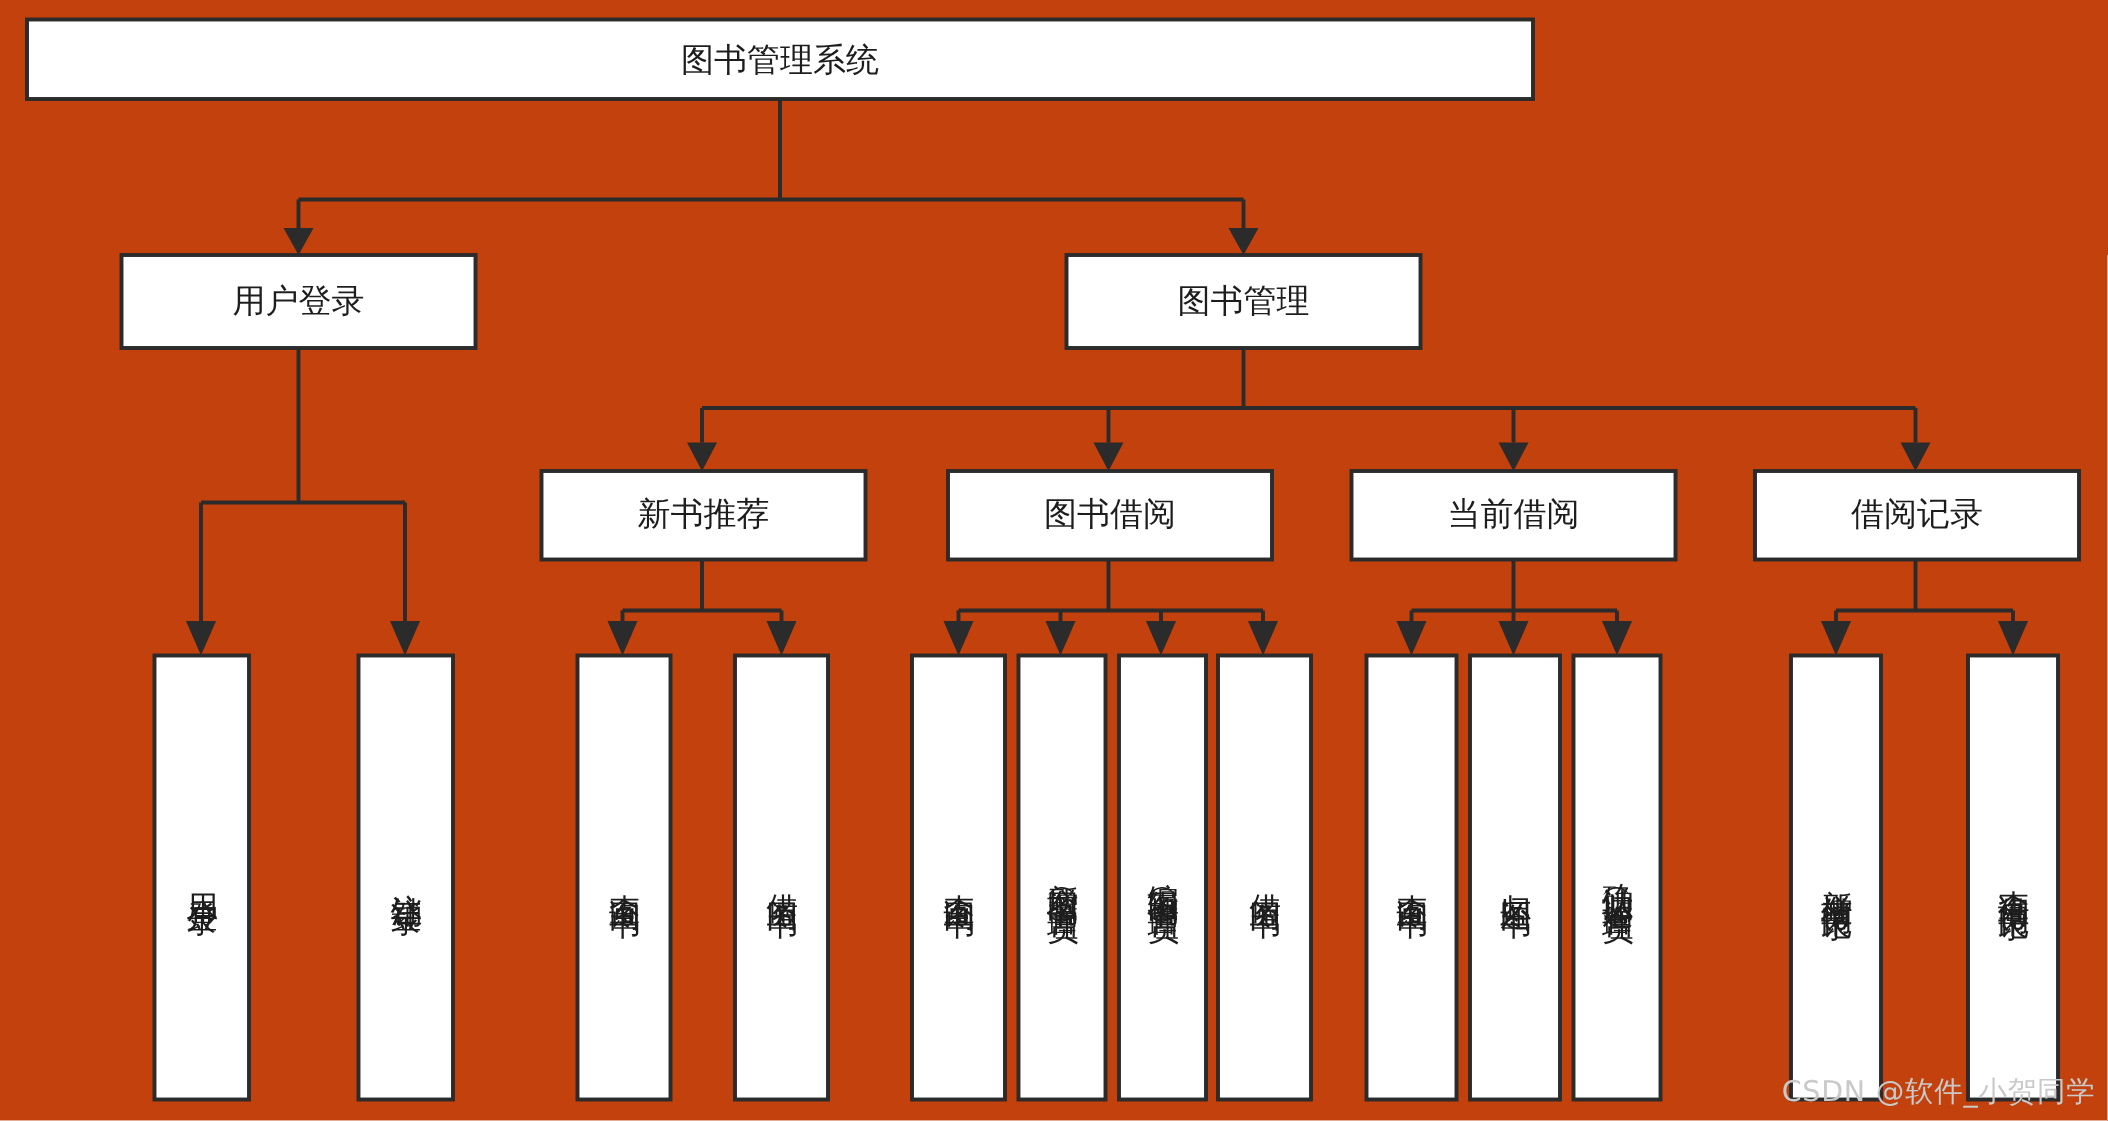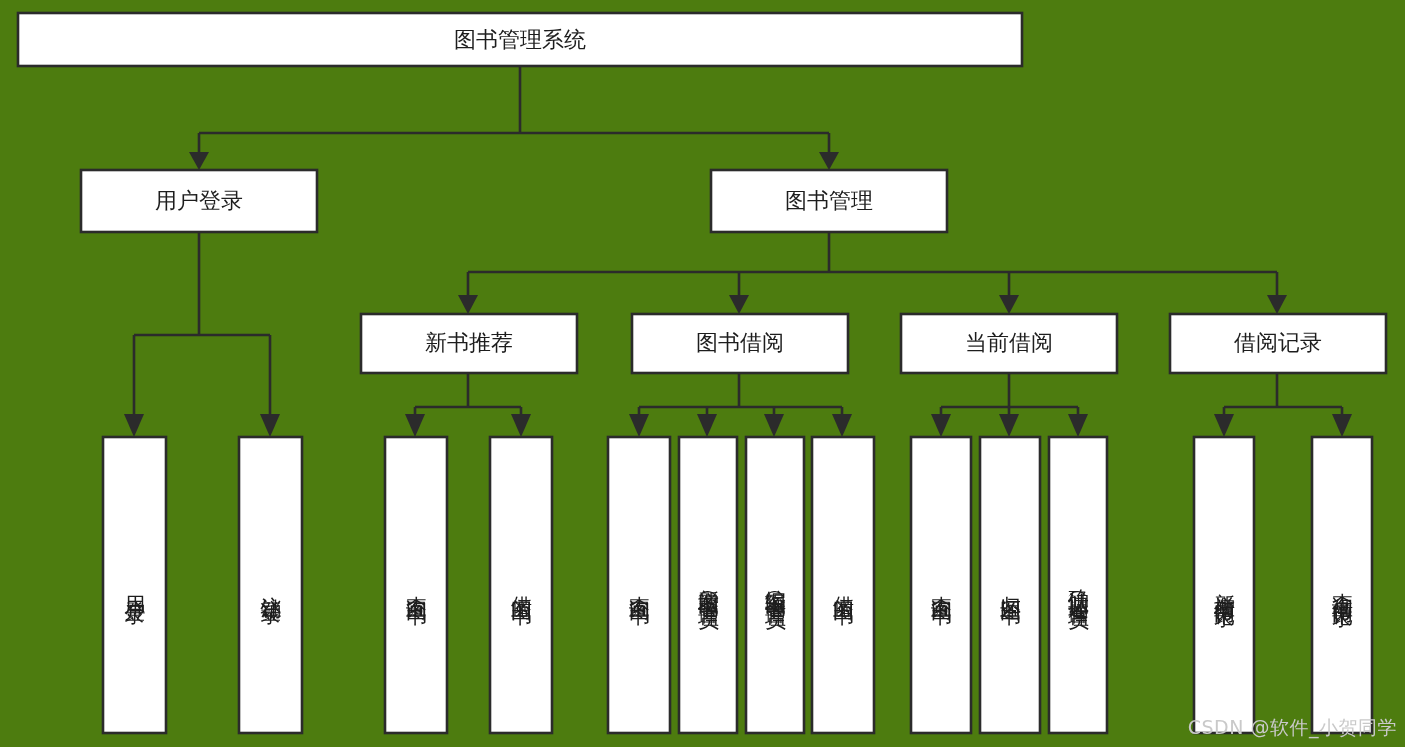--- a/index.html
+++ b/index.html
@@ -8,21 +8,21 @@
     padding: 0;
     background: #ffffff;
   }
   body {
     font-family: "DejaVu Sans", "Liberation Sans", sans-serif;
   }
   #diagram-root {
     position: relative;
     width: 1405px;
     height: 747px;
-    background: #4d7c0f;
+    background: #c2410c;
     overflow: hidden;
   }
   svg#tree-svg {
     position: absolute;
     top: 0;
     left: 0;
     width: 1405px;
     height: 747px;
     display: block;
   }

